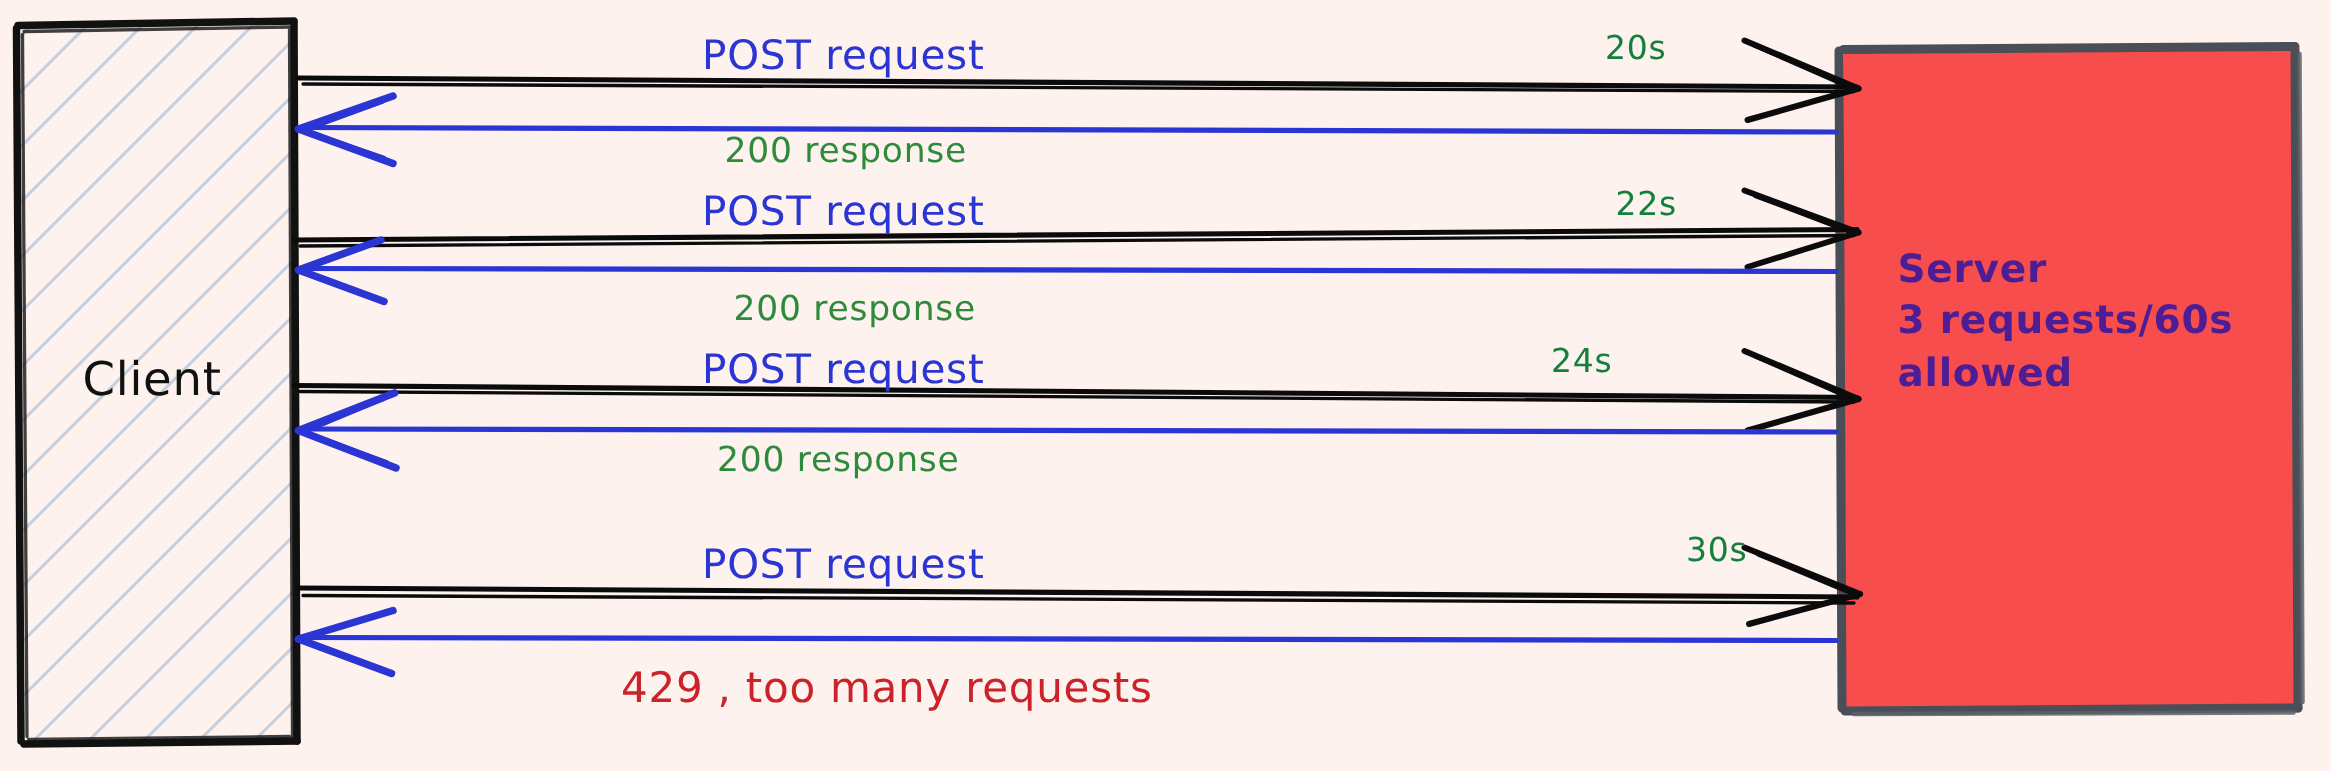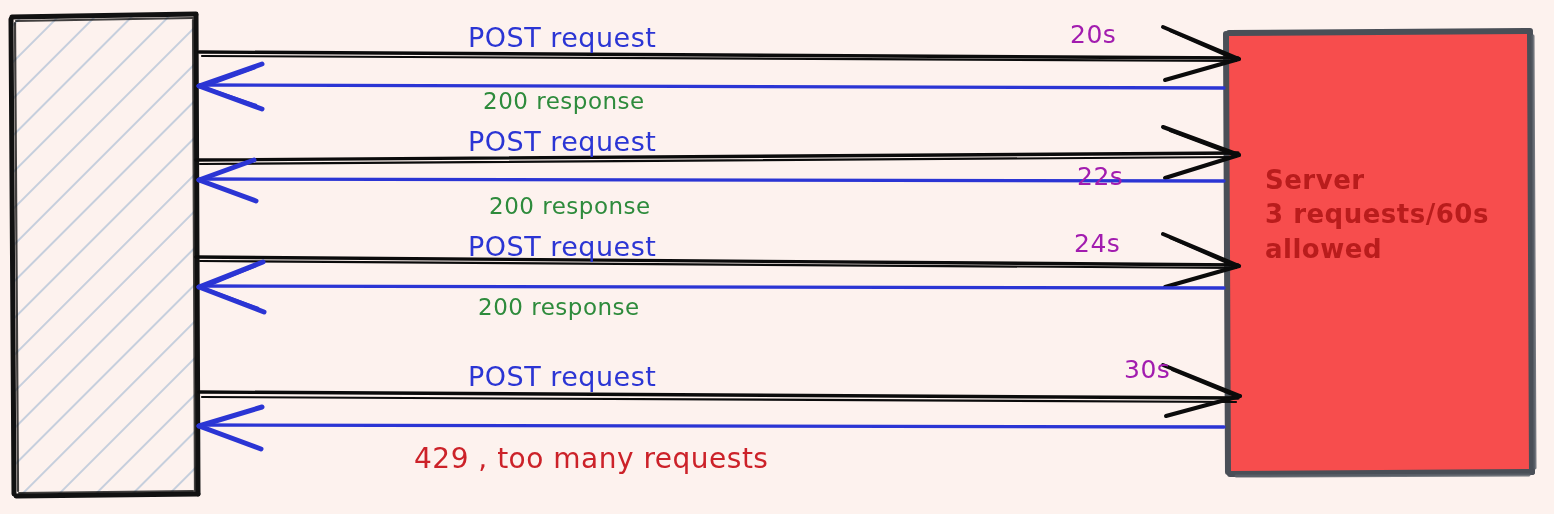--- a/index.html
+++ b/index.html
@@ -26,24 +26,24 @@
   }
   .lbl {
     position: absolute;
     white-space: nowrap;
     font-family: "DejaVu Sans", sans-serif;
     font-weight: 400;
     letter-spacing: 0.5px;
   }
   .lbl-req   { color: #2b35d4; font-size: 27px; }
   .lbl-res   { color: #2e8b3c; font-size: 23px; }
-  .lbl-time  { color: #a21caf; font-size: 25px; }
+  .lbl-time  { color: #15803d; font-size: 22px; }
   .lbl-err   { color: #cc2229; font-size: 28px; }
   .lbl-client{ color: #111111; font-size: 31px; }
-  .lbl-server{ color: #b91c1c; font-size: 26px; line-height: 1.32; white-space: pre-line; font-weight: 600;}
+  .lbl-server{ color: #4c1d95; font-size: 26px; line-height: 1.32; white-space: pre-line; font-weight: 600;}
 </style>
 </head>
 <body>
 
 <div id="canvas">
 
   <svg class="layer" viewBox="0 0 1554 514">
     <defs>
       <pattern id="hatch" width="26" height="26" patternTransform="rotate(45)" patternUnits="userSpaceOnUse">
         <line x1="0" y1="0" x2="0" y2="26" stroke="#c6cfdd" stroke-width="4"></line>
@@ -123,34 +123,35 @@
       <path d="M1240,396 L1166,416" fill="none" stroke="#0b0b0b" stroke-width="4" stroke-linecap="round"></path>
       <path d="M1172,370 L1237,397" fill="none" stroke="#0b0b0b" stroke-width="2" stroke-linecap="round"></path>
     </g>
     <g>
       <path d="M1224,427 L200,425" fill="none" stroke="#2b35d4" stroke-width="3.4" stroke-linecap="round"></path>
       <path d="M262,407 L199,426" fill="none" stroke="#2b35d4" stroke-width="5" stroke-linecap="round"></path>
       <path d="M199,426 L261,449" fill="none" stroke="#2b35d4" stroke-width="5" stroke-linecap="round"></path>
     </g>
   </svg>
 
+  <div class="lbl lbl-client" style="left:55px; top:235px;">Client</div>
 
   <div class="lbl lbl-server" style="left:1265px; top:163px;">Server
 3 requests/60s
 allowed</div>
 
   <div class="lbl lbl-req" style="left:468px; top:22px;">POST request</div>
   <div class="lbl lbl-time" style="left:1070px; top:20px;">20s</div>
   <div class="lbl lbl-res" style="left:483px; top:88px;">200 response</div>
 
   <div class="lbl lbl-req" style="left:468px; top:126px;">POST request</div>
-  <div class="lbl lbl-time" style="left:1077px; top:124px;margin-top:38px;">22s</div>
+  <div class="lbl lbl-time" style="left:1077px; top:124px;">22s</div>
   <div class="lbl lbl-res" style="left:489px; top:193px;">200 response</div>
 
   <div class="lbl lbl-req" style="left:468px; top:231px;">POST request</div>
-  <div class="lbl lbl-time" style="left:1074px; top:229px;text-align:right;">24s</div>
+  <div class="lbl lbl-time" style="left:1034px; top:229px;text-align:right;">24s</div>
   <div class="lbl lbl-res" style="left:478px; top:294px;">200 response</div>
 
   <div class="lbl lbl-req" style="left:468px; top:361px;">POST request</div>
   <div class="lbl lbl-time" style="left:1124px; top:355px;">30s</div>
   <div class="lbl lbl-err" style="left:414px; top:442px;">429 , too many requests</div>
 
 </div>
 
 </body></html>

